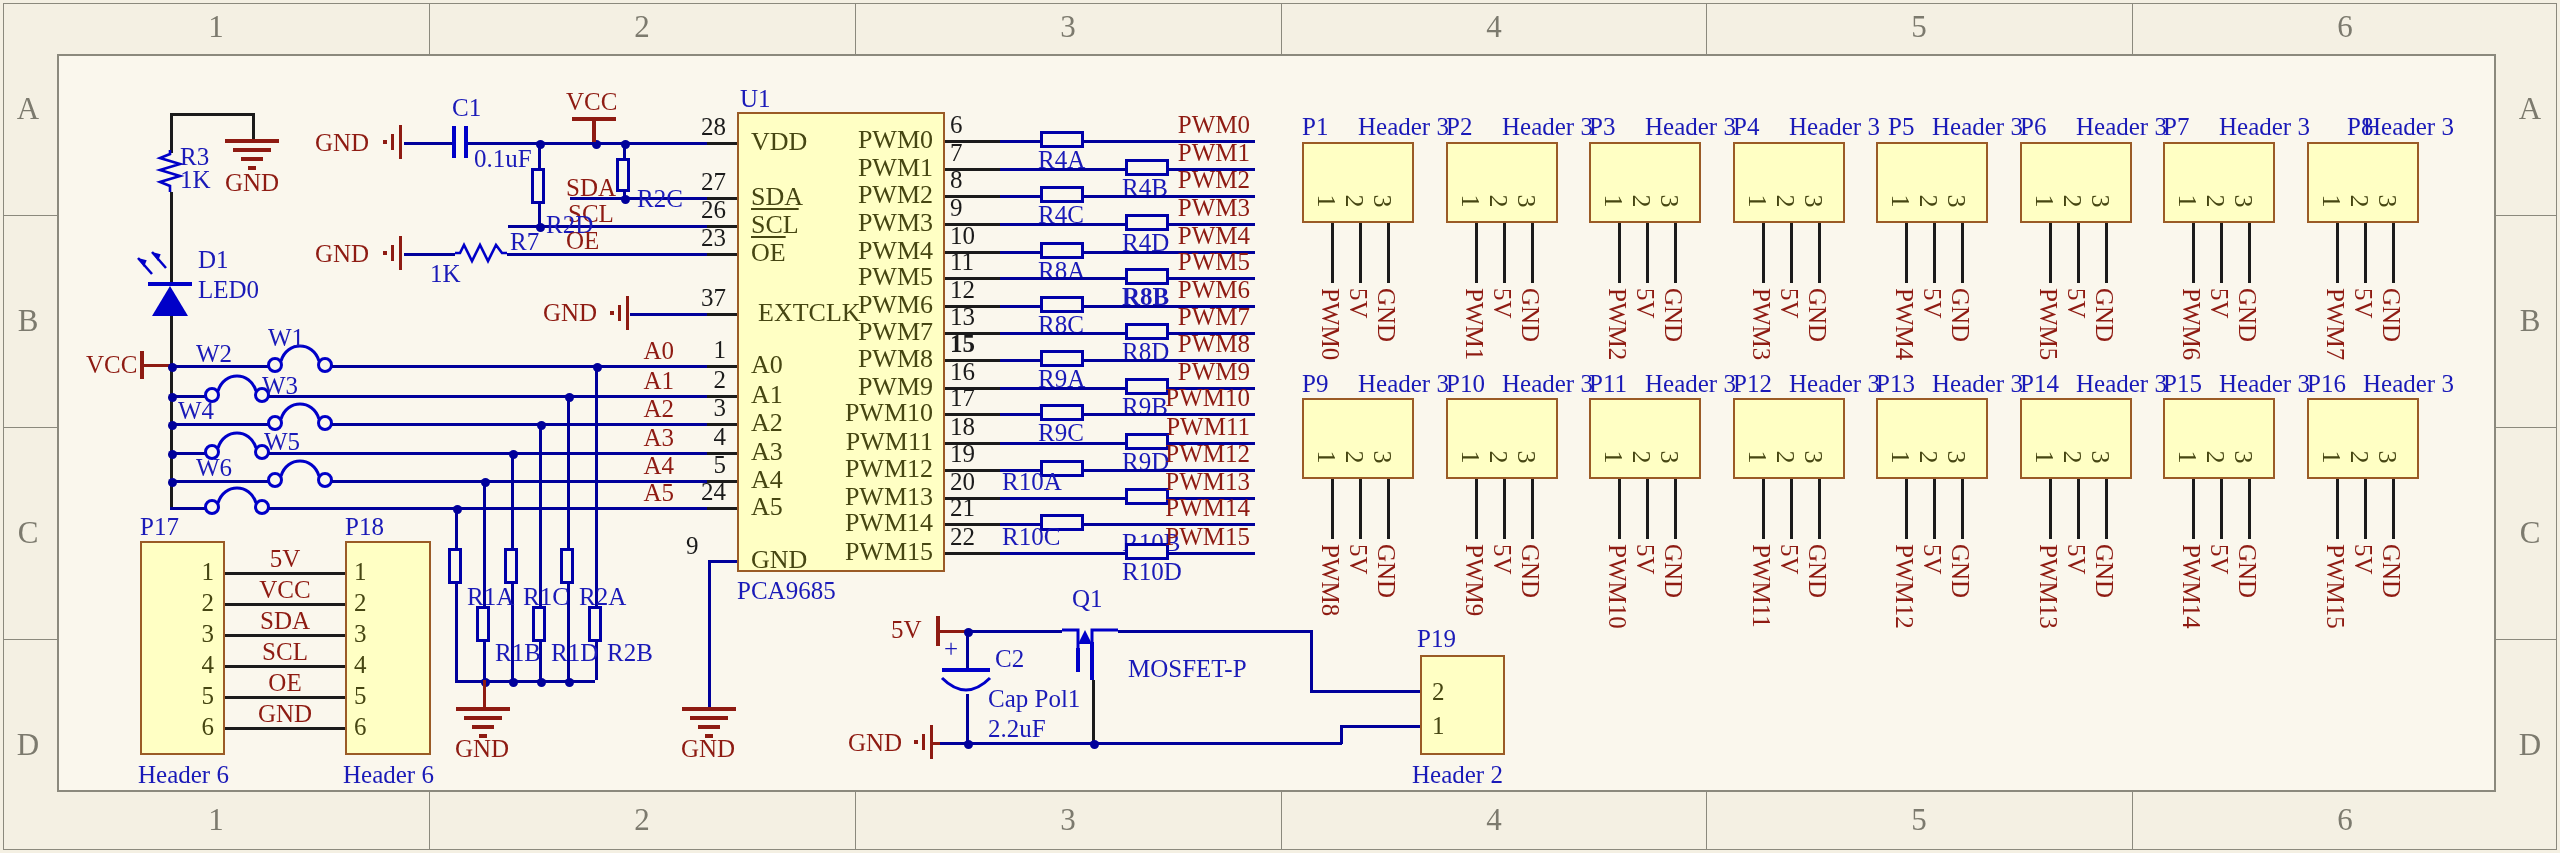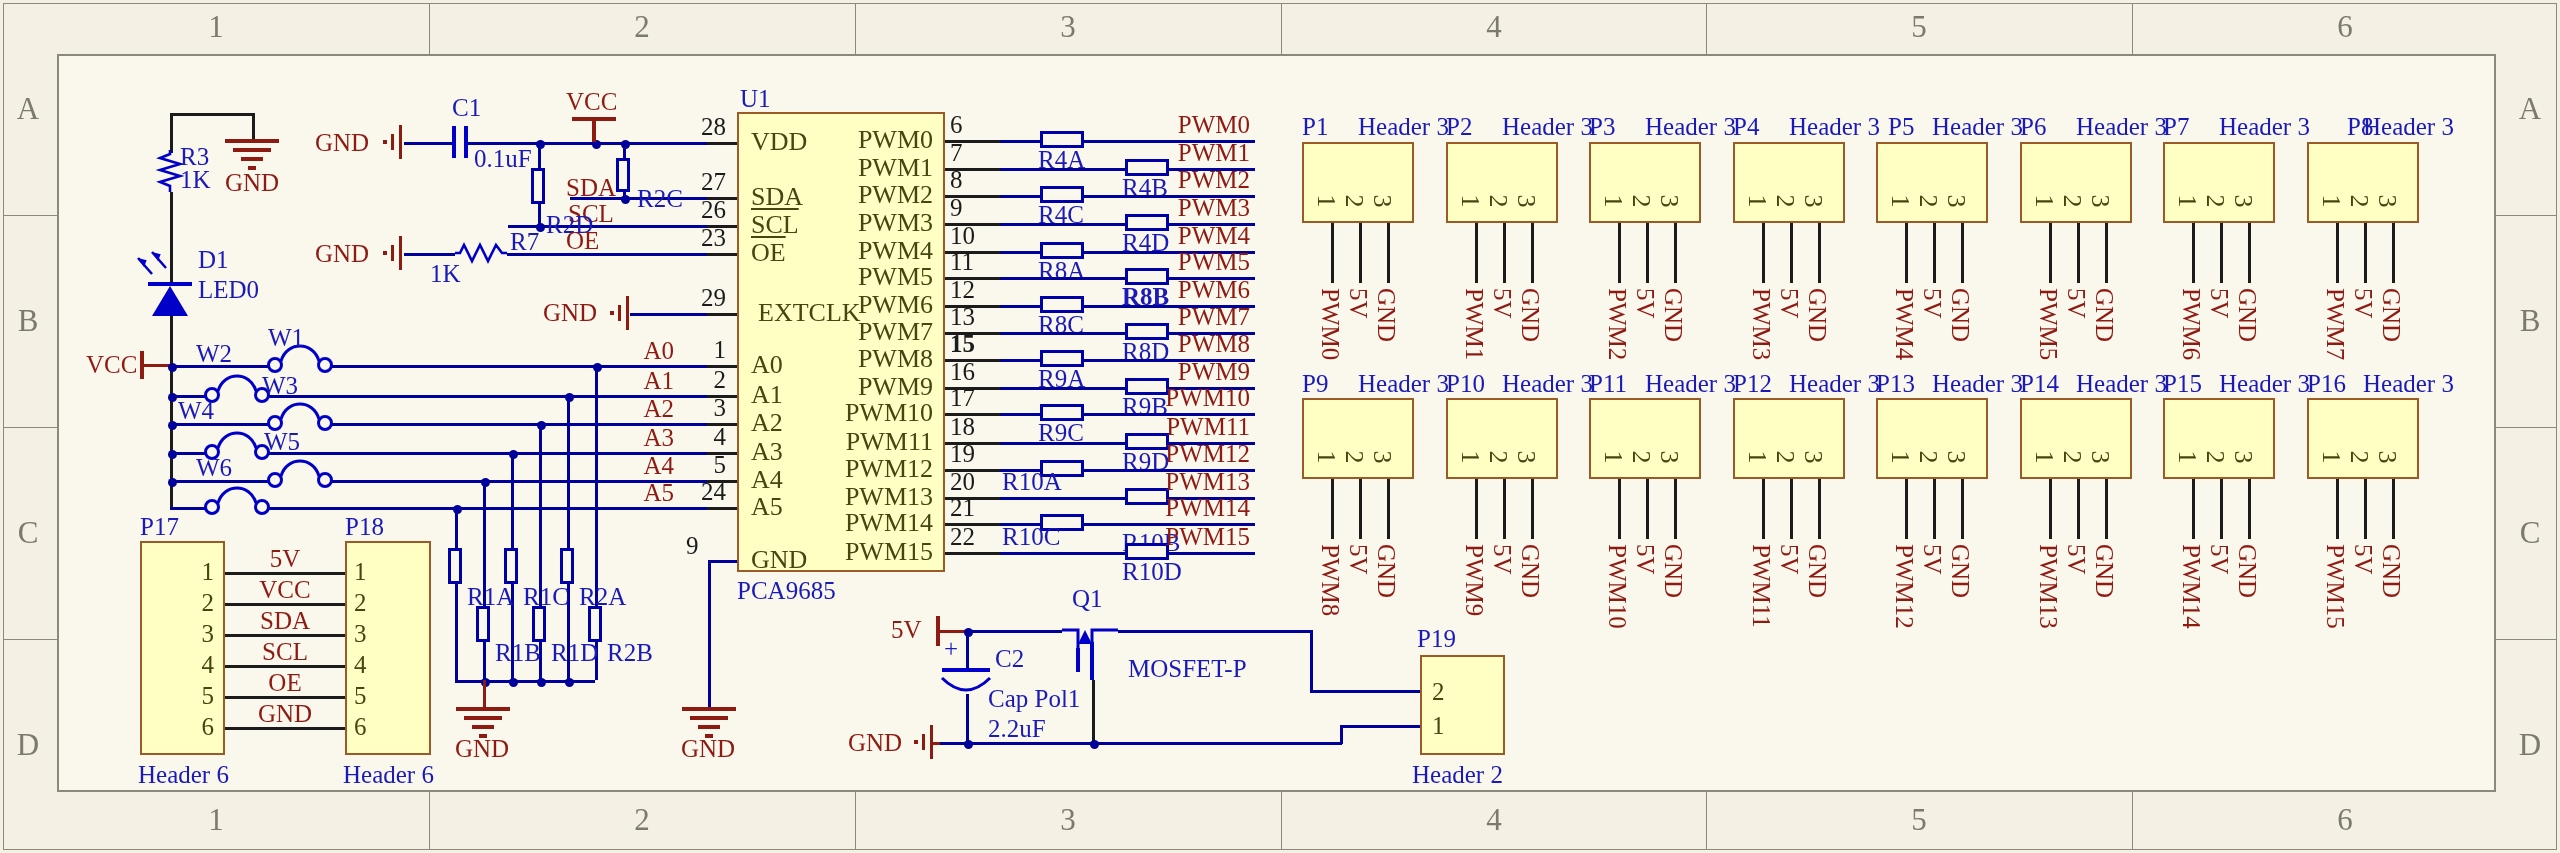--- a/index.html
+++ b/index.html
@@ -267,21 +267,21 @@
     <span class="t olive f26" style="left: 751px; top: 183px;">SDA</span>
     <span class="t blk" style="left: 682px; top: 169px; width: 44px; display: inline-block; text-align: right;">27</span>
     <div class="wire" style="left: 707px; top: 197px; background: rgb(27, 27, 27); width: 30px; height: 3px;"></div>
     <span class="t olive f26 ovl" style="left: 751px; top: 211px;">SCL</span>
     <span class="t blk" style="left: 682px; top: 197px; width: 44px; display: inline-block; text-align: right;">26</span>
     <div class="wire" style="left: 707px; top: 225px; background: rgb(27, 27, 27); width: 30px; height: 3px;"></div>
     <span class="t olive f26 ovl" style="left: 751px; top: 239px;">OE</span>
     <span class="t blk" style="left: 682px; top: 225px; width: 44px; display: inline-block; text-align: right;">23</span>
     <div class="wire" style="left: 707px; top: 253px; background: rgb(27, 27, 27); width: 30px; height: 3px;"></div>
     <span class="t olive f26" style="left: 751px; top: 299px; margin-left: 7px;">EXTCLK</span>
-    <span class="t blk" style="left: 682px; top: 285px; width: 44px; display: inline-block; text-align: right;">29</span>
+    <span class="t blk" style="left: 682px; top: 285px; width: 44px; display: inline-block; text-align: right;">37</span>
     <div class="wire" style="left: 707px; top: 313px; background: rgb(27, 27, 27); width: 30px; height: 3px;"></div>
     <span class="t olive f26" style="left: 751px; top: 351px;">A0</span>
     <span class="t blk" style="left: 682px; top: 337px; width: 44px; display: inline-block; text-align: right;">1</span>
     <div class="wire" style="left: 707px; top: 365px; background: rgb(27, 27, 27); width: 30px; height: 3px;"></div>
     <span class="t olive f26" style="left: 751px; top: 381px;">A1</span>
     <span class="t blk" style="left: 682px; top: 367px; width: 44px; display: inline-block; text-align: right;">2</span>
     <div class="wire" style="left: 707px; top: 395px; background: rgb(27, 27, 27); width: 30px; height: 3px;"></div>
     <span class="t olive f26" style="left: 751px; top: 409px;">A2</span>
     <span class="t blk" style="left: 682px; top: 395px; width: 44px; display: inline-block; text-align: right;">3</span>
     <div class="wire" style="left: 707px; top: 423px; background: rgb(27, 27, 27); width: 30px; height: 3px;"></div>

